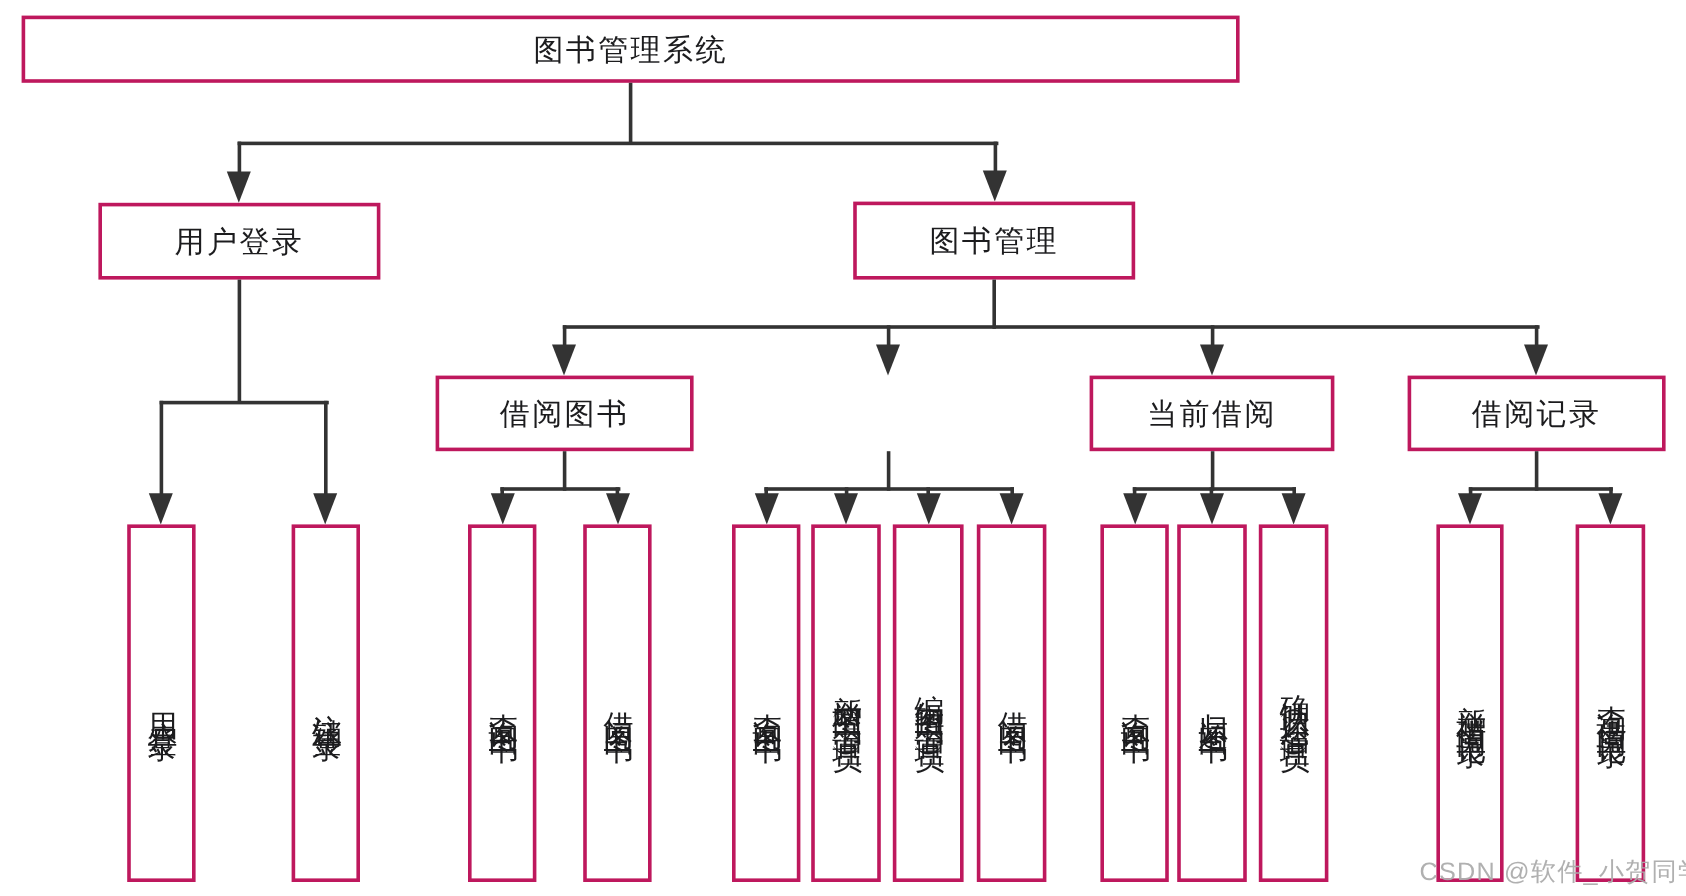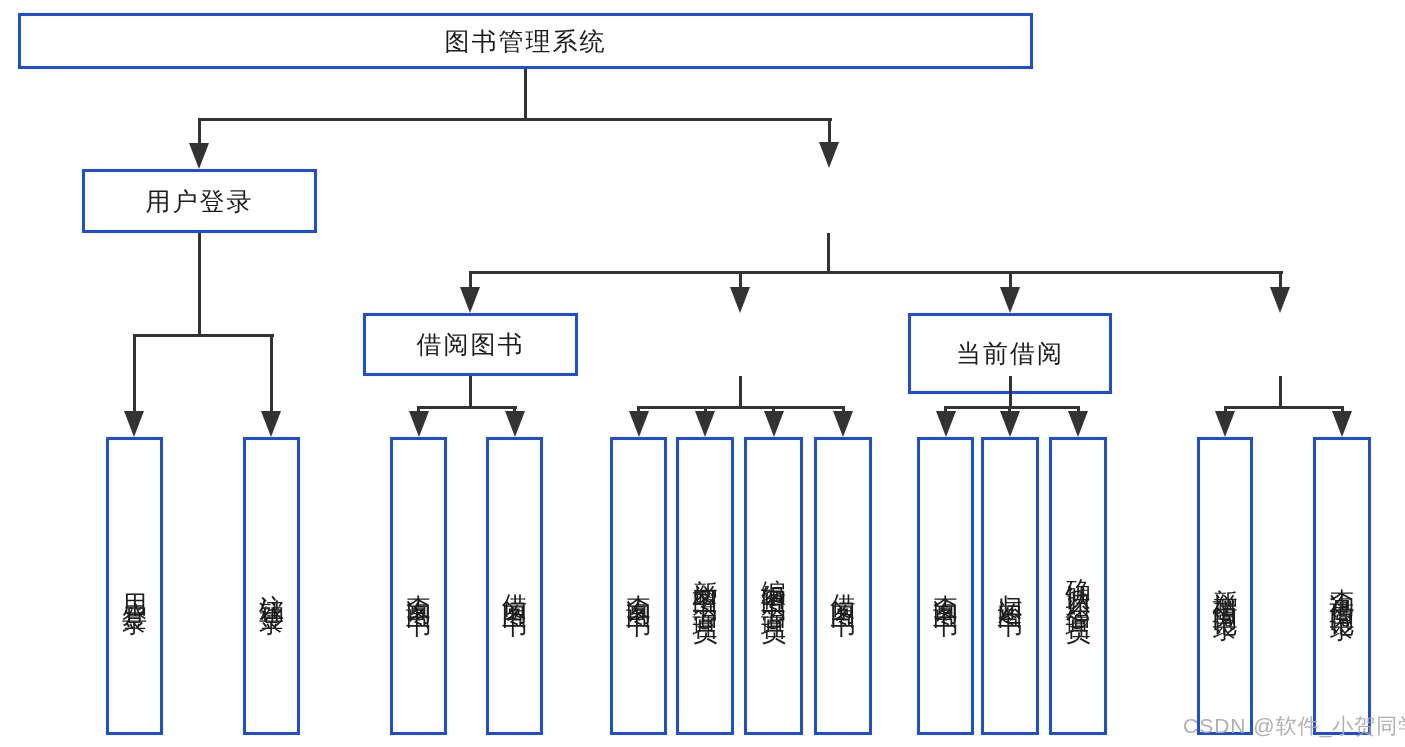--- a/index.html
+++ b/index.html
@@ -6,21 +6,21 @@
   #canvas{
     position:relative;
     width:1405px;height:747px;
     background:#fff;
     font-family:"Liberation Sans","DejaVu Sans",sans-serif;
     overflow:hidden;
   }
   .box{
     position:absolute;
     box-sizing:border-box;
-    border:3px solid #1d4ed8;
+    border:3px solid #be185d;
     background:#fff;
     display:flex;
     align-items:center;
     justify-content:center;
     color:#1c1c1e;
     font-size:25px;
   }
   .hbox span{letter-spacing:2px;}
   .vbox{
     writing-mode:vertical-rl;
@@ -61,20 +61,23 @@
   <div class="ln" style="left:524px;top:69px;width:3px;height:51px"></div>
   <div class="ln" style="left:198px;top:118px;width:634px;height:3px"></div>
   <div class="ln" style="left:198px;top:118px;width:3px;height:29px"></div>
   <div class="tri" style="left:189px;top:143px"></div>
   <div class="ln" style="left:828px;top:118px;width:3px;height:29px"></div>
   <div class="tri" style="left:819px;top:142px"></div>
 
   <div class="box hbox" style="left:82px;top:169px;width:235px;height:64px">
     <span>用户登录</span>
   </div>
+  <div class="box hbox" style="left:711px;top:168px;width:235px;height:65px">
+    <span>图书管理</span>
+  </div>
 
   <div class="ln" style="left:198px;top:233px;width:3px;height:103px"></div>
   <div class="ln" style="left:133px;top:334px;width:141px;height:3px"></div>
   <div class="ln" style="left:133px;top:334px;width:3px;height:79px"></div>
   <div class="tri" style="left:124px;top:411px"></div>
   <div class="ln" style="left:270px;top:334px;width:3px;height:79px"></div>
   <div class="tri" style="left:261px;top:411px"></div>
 
   <div class="ln" style="left:827px;top:233px;width:3px;height:41px"></div>
   <div class="ln" style="left:469px;top:271px;width:814px;height:3px"></div>
@@ -83,22 +86,25 @@
   <div class="ln" style="left:739px;top:271px;width:3px;height:18px"></div>
   <div class="tri" style="left:730px;top:287px"></div>
   <div class="ln" style="left:1009px;top:271px;width:3px;height:18px"></div>
   <div class="tri" style="left:1000px;top:287px"></div>
   <div class="ln" style="left:1279px;top:271px;width:3px;height:18px"></div>
   <div class="tri" style="left:1270px;top:287px"></div>
 
   <div class="box hbox" style="left:363px;top:313px;width:215px;height:63px">
     <span>借阅图书</span>
   </div>
-  <div class="box hbox" style="left:908px;top:313px;width:204px;height:81px">
+  <div class="box hbox" style="left:908px;top:313px;width:204px;height:63px">
     <span>当前借阅</span>
+  </div>
+  <div class="box hbox" style="left:1173px;top:313px;width:215px;height:63px">
+    <span>借阅记录</span>
   </div>
 
   <div class="ln" style="left:469px;top:376px;width:3px;height:33px"></div>
   <div class="ln" style="left:417px;top:406px;width:100px;height:3px"></div>
   <div class="ln" style="left:417px;top:406px;width:3px;height:9px"></div>
   <div class="tri" style="left:409px;top:411px"></div>
   <div class="ln" style="left:513px;top:406px;width:3px;height:9px"></div>
   <div class="tri" style="left:505px;top:411px"></div>
 
   <div class="ln" style="left:739px;top:376px;width:3px;height:33px"></div>

